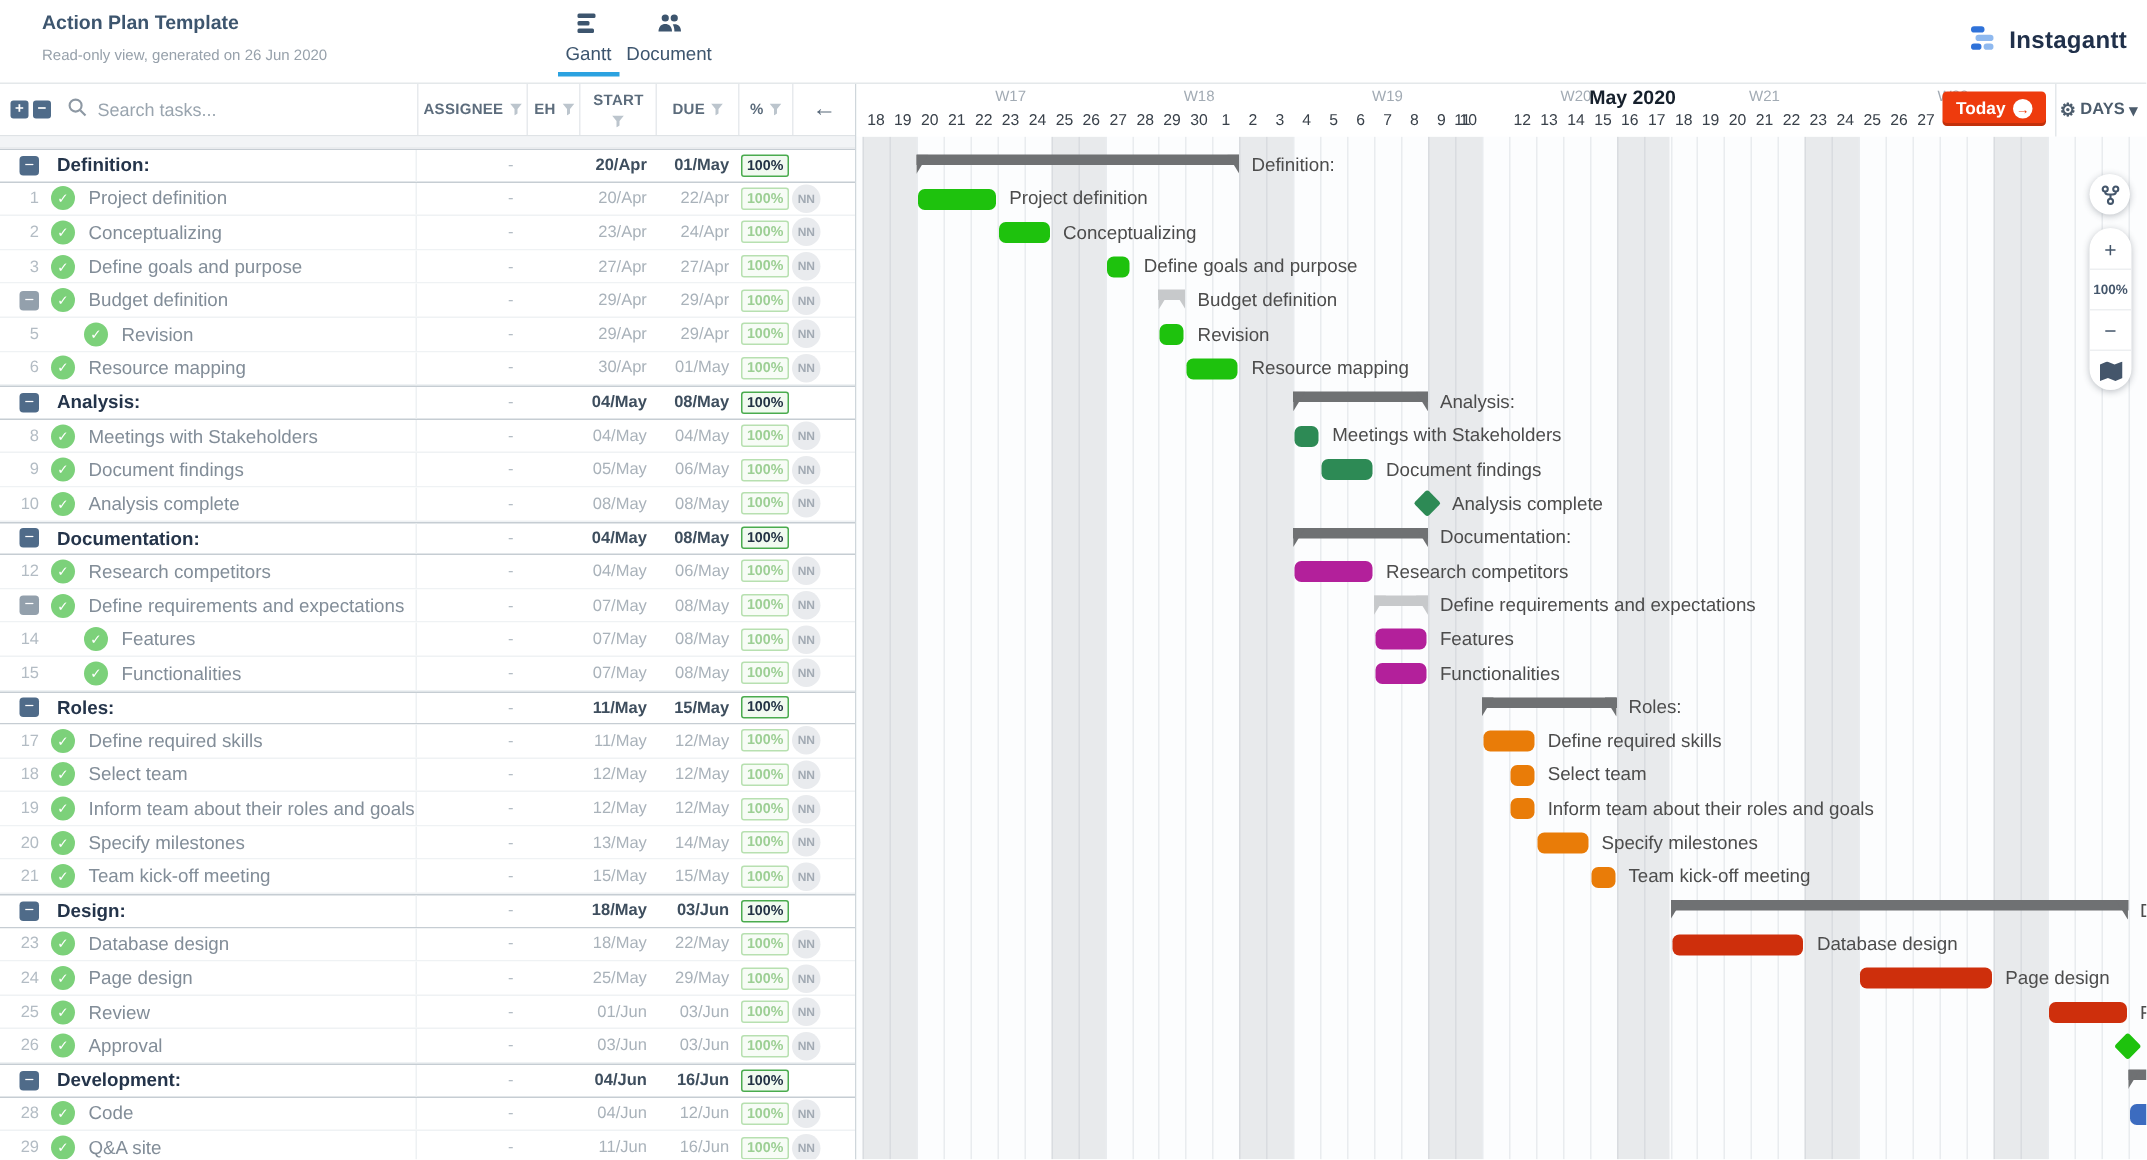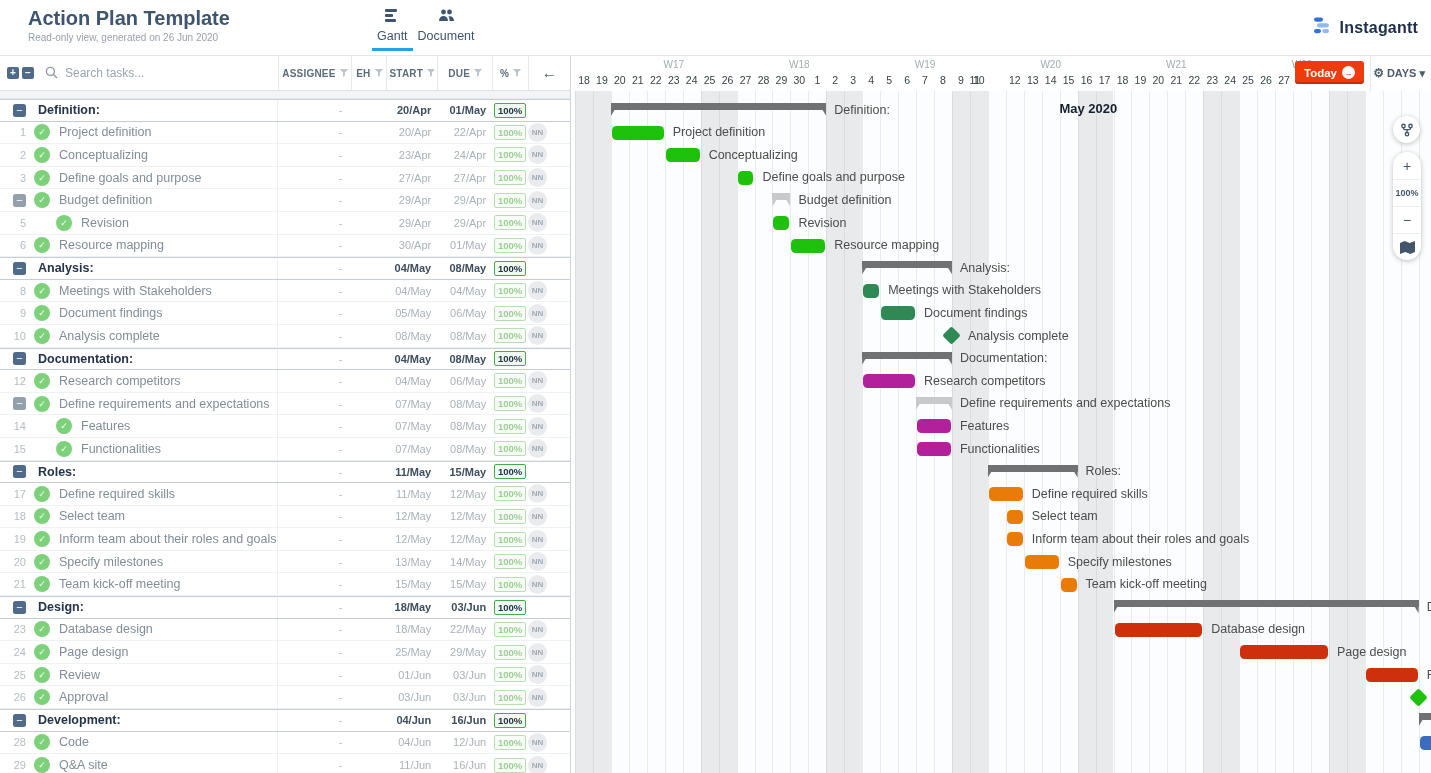--- a/index.html
+++ b/index.html
@@ -2,39 +2,39 @@
 <html><head>
 <meta charset="utf-8">
 <style>
   * { margin:0; padding:0; box-sizing:border-box; }
   html,body { width:1431px; height:773px; overflow:hidden; background:#fff;
     font-family:"Liberation Sans", sans-serif; }
   .app { position:relative; width:1431px; height:773px; }
 
   
   .topbar { position:relative; height:56px; background:#fff; border-bottom:1px solid #e4e8ea; z-index:8; }
-  .page-title { position:absolute; left:28px; top:7px; font-size:20px; font-weight:700; color:#3d556e; }
+  .page-title { position:absolute; left:28px; top:7px; font-size:13px; font-weight:700; color:#3d556e; }
   .page-subtitle { position:absolute; left:28px; top:32px; font-size:10px; color:#97a1ab; }
   .tabs { position:absolute; left:372px; top:7px; display:flex; }
   .tab { display:flex; flex-direction:column; align-items:center; gap:3px; font-size:12.5px;
     color:#3d556e; padding:1px 5px 5px; cursor:pointer; border-bottom:3px solid transparent; }
   .tab.active { border-bottom-color:#2ba2e0; }
   .brand { position:absolute; right:13px; top:15px; display:flex; align-items:center; gap:7px; }
   .brand-text { font-size:16px; font-weight:700; color:#20304a; letter-spacing:.2px; }
 
   
   .main { display:flex; height:717px; }
   .left-pane { flex:0 0 571px; width:571px; border-right:1px solid #cfd6db; display:flex; flex-direction:column; background:#fff; }
 
   
   .thead { flex:0 0 35px; height:35px; display:flex; border-bottom:1px solid #dfe3e6; }
   .th { display:flex; align-items:center; justify-content:center; gap:4px; font-size:10px; font-weight:700;
     color:#5c6c7c; border-left:1px solid #e7eaed; letter-spacing:.2px; }
   .th-tree { width:278px; border-left:none; justify-content:flex-start; gap:0; }
-  .th-assignee { width:74px; } .th-eh { width:35px; } .th-start { width:51px; }
+  .th-assignee { width:74px; } .th-eh { width:35px; } .th-start { width:51px;flex-direction:column; }
   .th-due { width:55px; } .th-pct { width:36px; } .th-arrow { width:42px; }
   .pm-btn { width:12px; height:12px; border-radius:2px; background:#4f6b89; color:#fff; font-size:10px;
     line-height:11px; text-align:center; font-weight:700; cursor:pointer; }
   .pm-wrap { display:flex; gap:3px; margin-left:7px; margin-right:11px; }
   .search { display:flex; align-items:center; gap:7px; flex:1; }
   .search input { border:none; outline:none; font-size:12px; color:#333; width:165px; background:transparent; }
   .search input::placeholder { color:#9aa5af; }
   .arrow-left { font-size:16px; color:#5b6b7c; cursor:pointer; }
 
   .table-gap { flex:0 0 8px; background:#f2f4f6; border-bottom:1px solid #e9ecee; }
@@ -64,21 +64,21 @@
   .badge { font-size:9.5px; font-weight:700; padding:1px 3px; border-radius:2px;
     border:1px solid #b7e0b0; color:#9ccf94; background:#f7fcf6; }
   .row.group .badge { border-color:#4aab4e; color:#223244; background:#f1faf0; }
   .avatar { width:19px; height:19px; border-radius:50%; background:#e9ebee; color:#a2aab3; font-size:8px;
     font-weight:700; display:flex; align-items:center; justify-content:center; }
 
   
   .chart-pane { flex:1; position:relative; background:#fcfdfe; overflow:hidden; }
   .chart-header { position:absolute; top:0; left:0; right:0; height:35px; background:#fff; z-index:5; }
   .wk { position:absolute; top:3px; font-size:10px; color:#a2abb4; transform:translateX(-50%); }
-  .month { position:absolute; top:1px; font-size:13px; font-weight:600; color:#16202c; transform:translateX(-50%);margin-top:44px; }
+  .month { position:absolute; top:1px; font-size:13px; font-weight:600; color:#16202c; transform:translateX(-50%); }
   .day { position:absolute; top:18px; text-align:center; font-size:10.5px; color:#39414a; }
   .today-btn { position:absolute; top:5px; right:67px; background:#ee3b0d; color:#fff; border:none; cursor:pointer;
     font-weight:700; font-size:11.5px; border-radius:3px; padding:5px 9px; display:flex; gap:5px; align-items:center;
     box-shadow:inset 0 -2px 0 rgba(0,0,0,.18); z-index:7; font-family:"Liberation Sans", sans-serif; }
   .today-ic { width:13px; height:13px; border-radius:50%; background:#fff; color:#ee3b0d; font-size:9px;
     font-weight:700; display:flex; align-items:center; justify-content:center; }
   .hdr-sep { position:absolute; top:0; bottom:0; right:60px; width:1px; background:#e4e8eb; z-index:6; }
   .days-dd { position:absolute; top:10px; right:6px; font-size:11px; font-weight:700; color:#4c5c6c;
     display:flex; gap:3px; align-items:center; cursor:pointer; z-index:7; }
   .gear { font-size:12px; }

